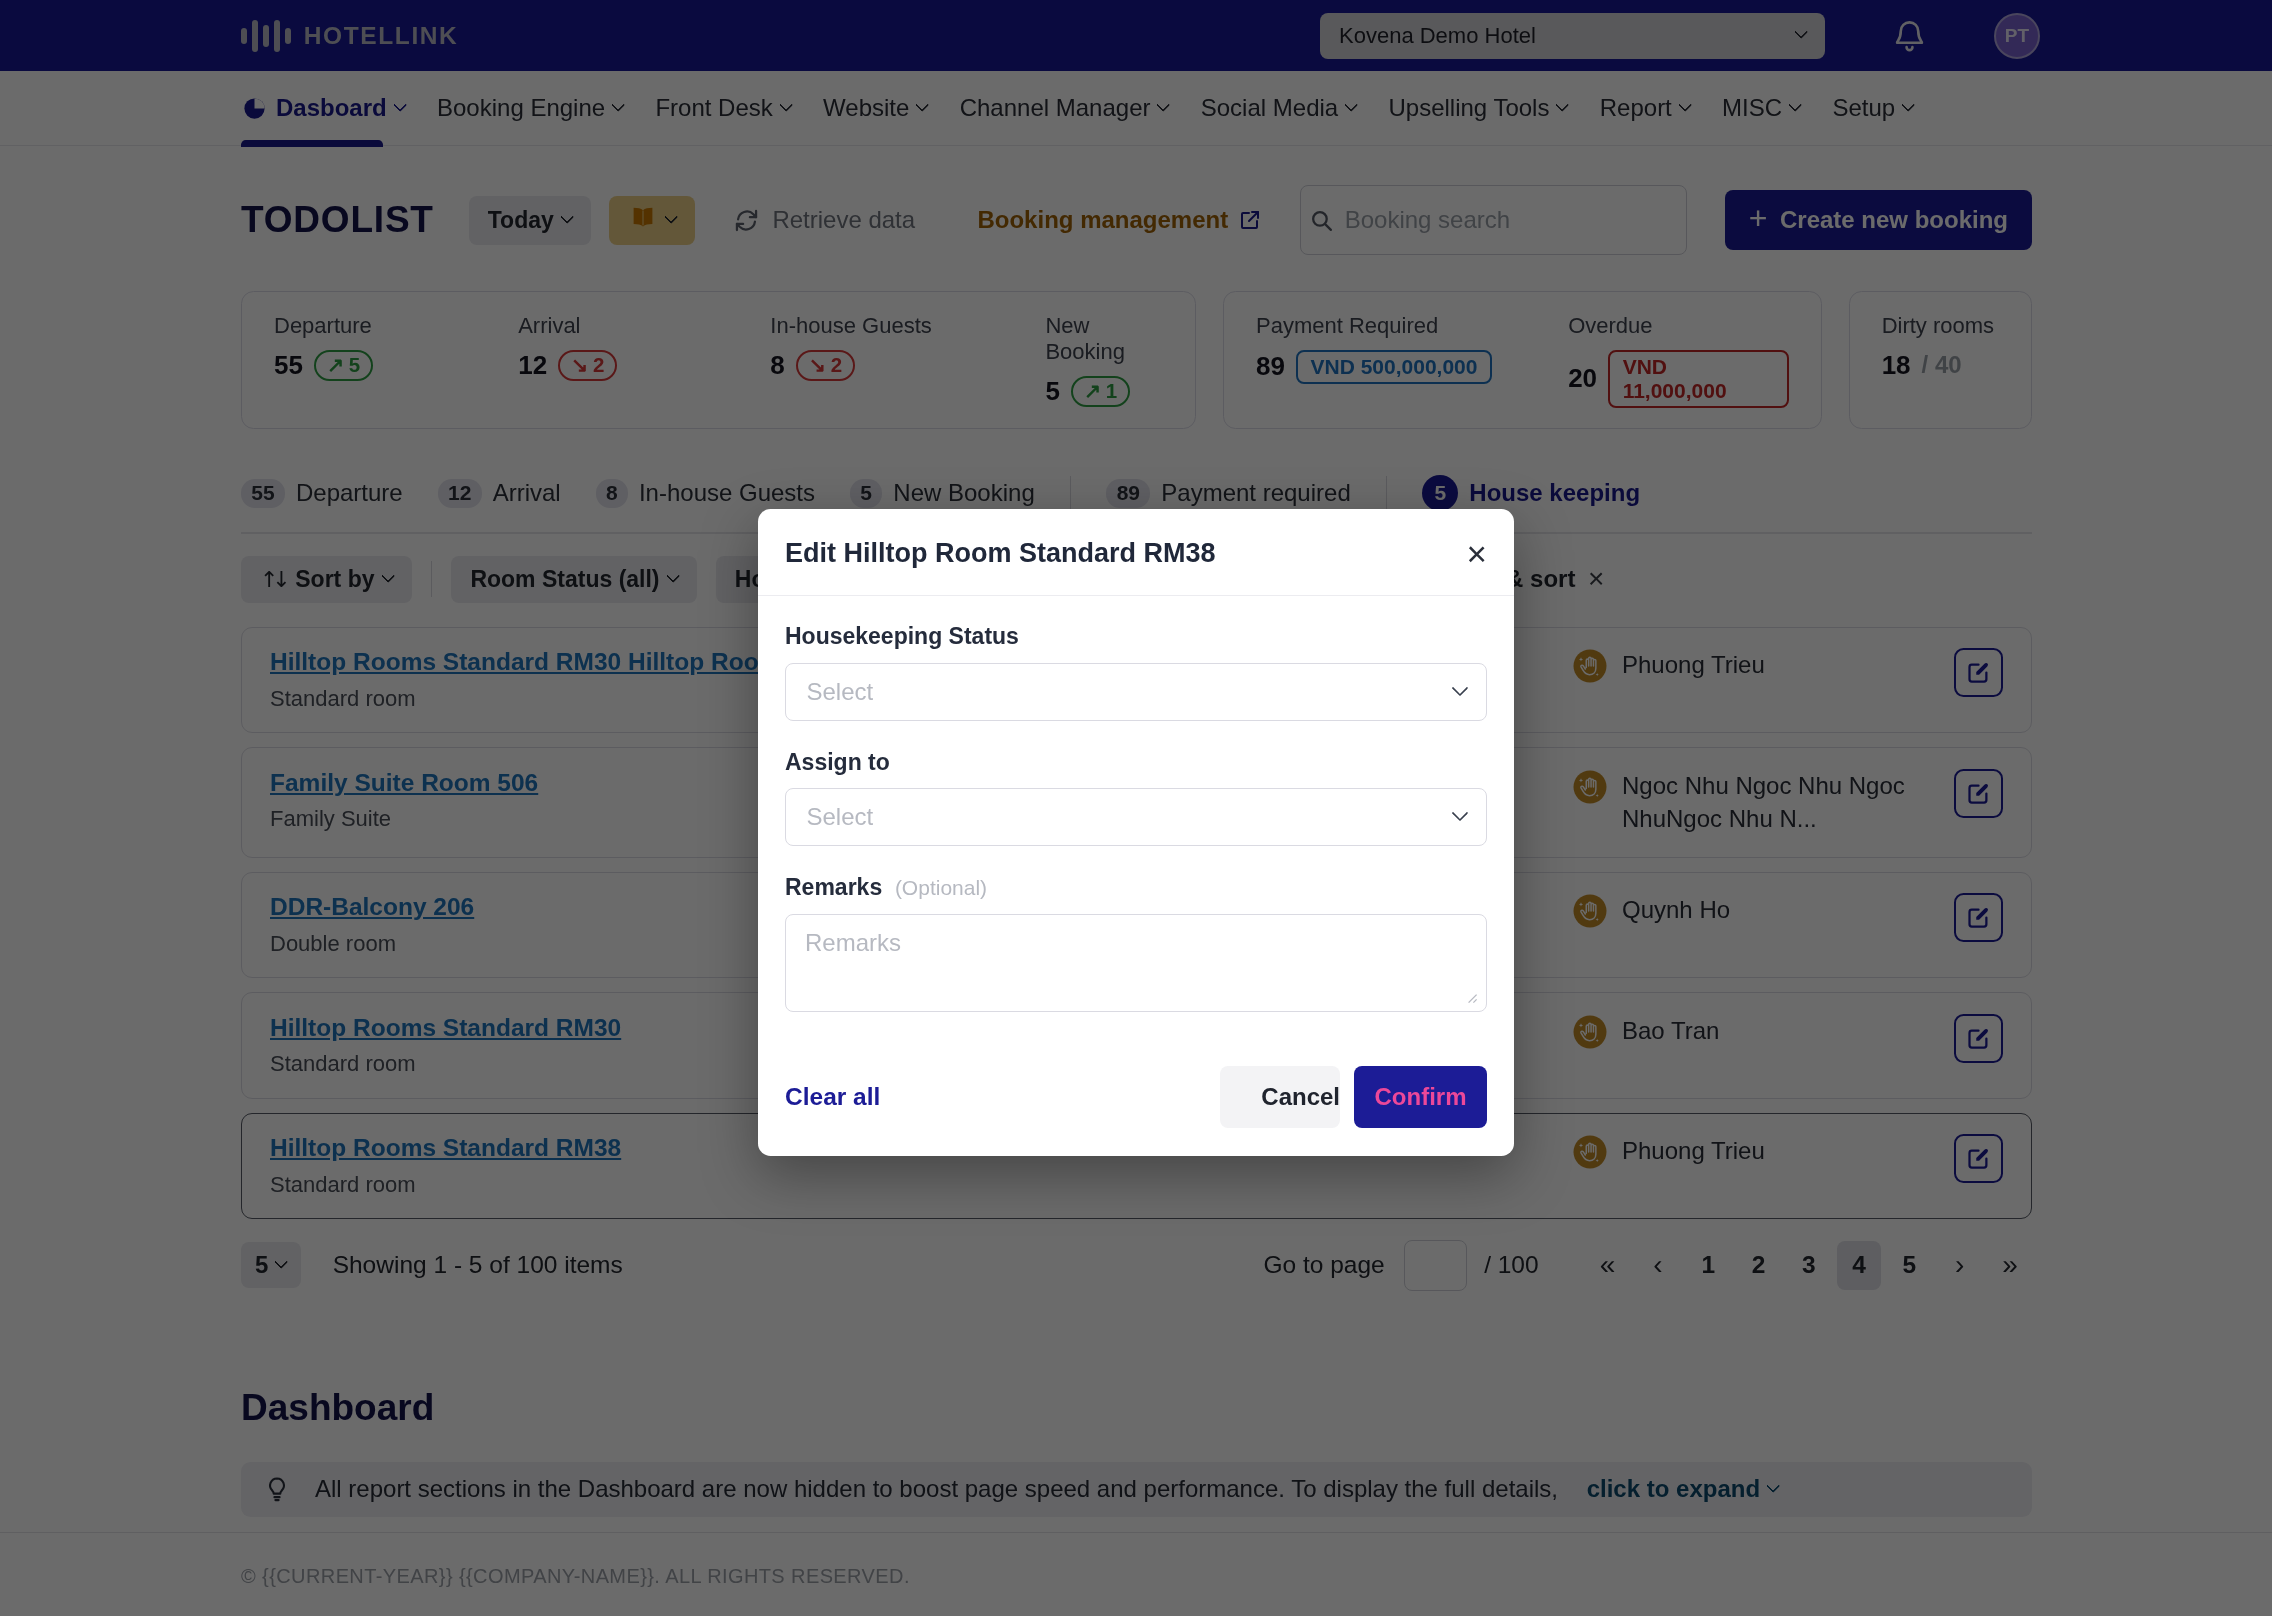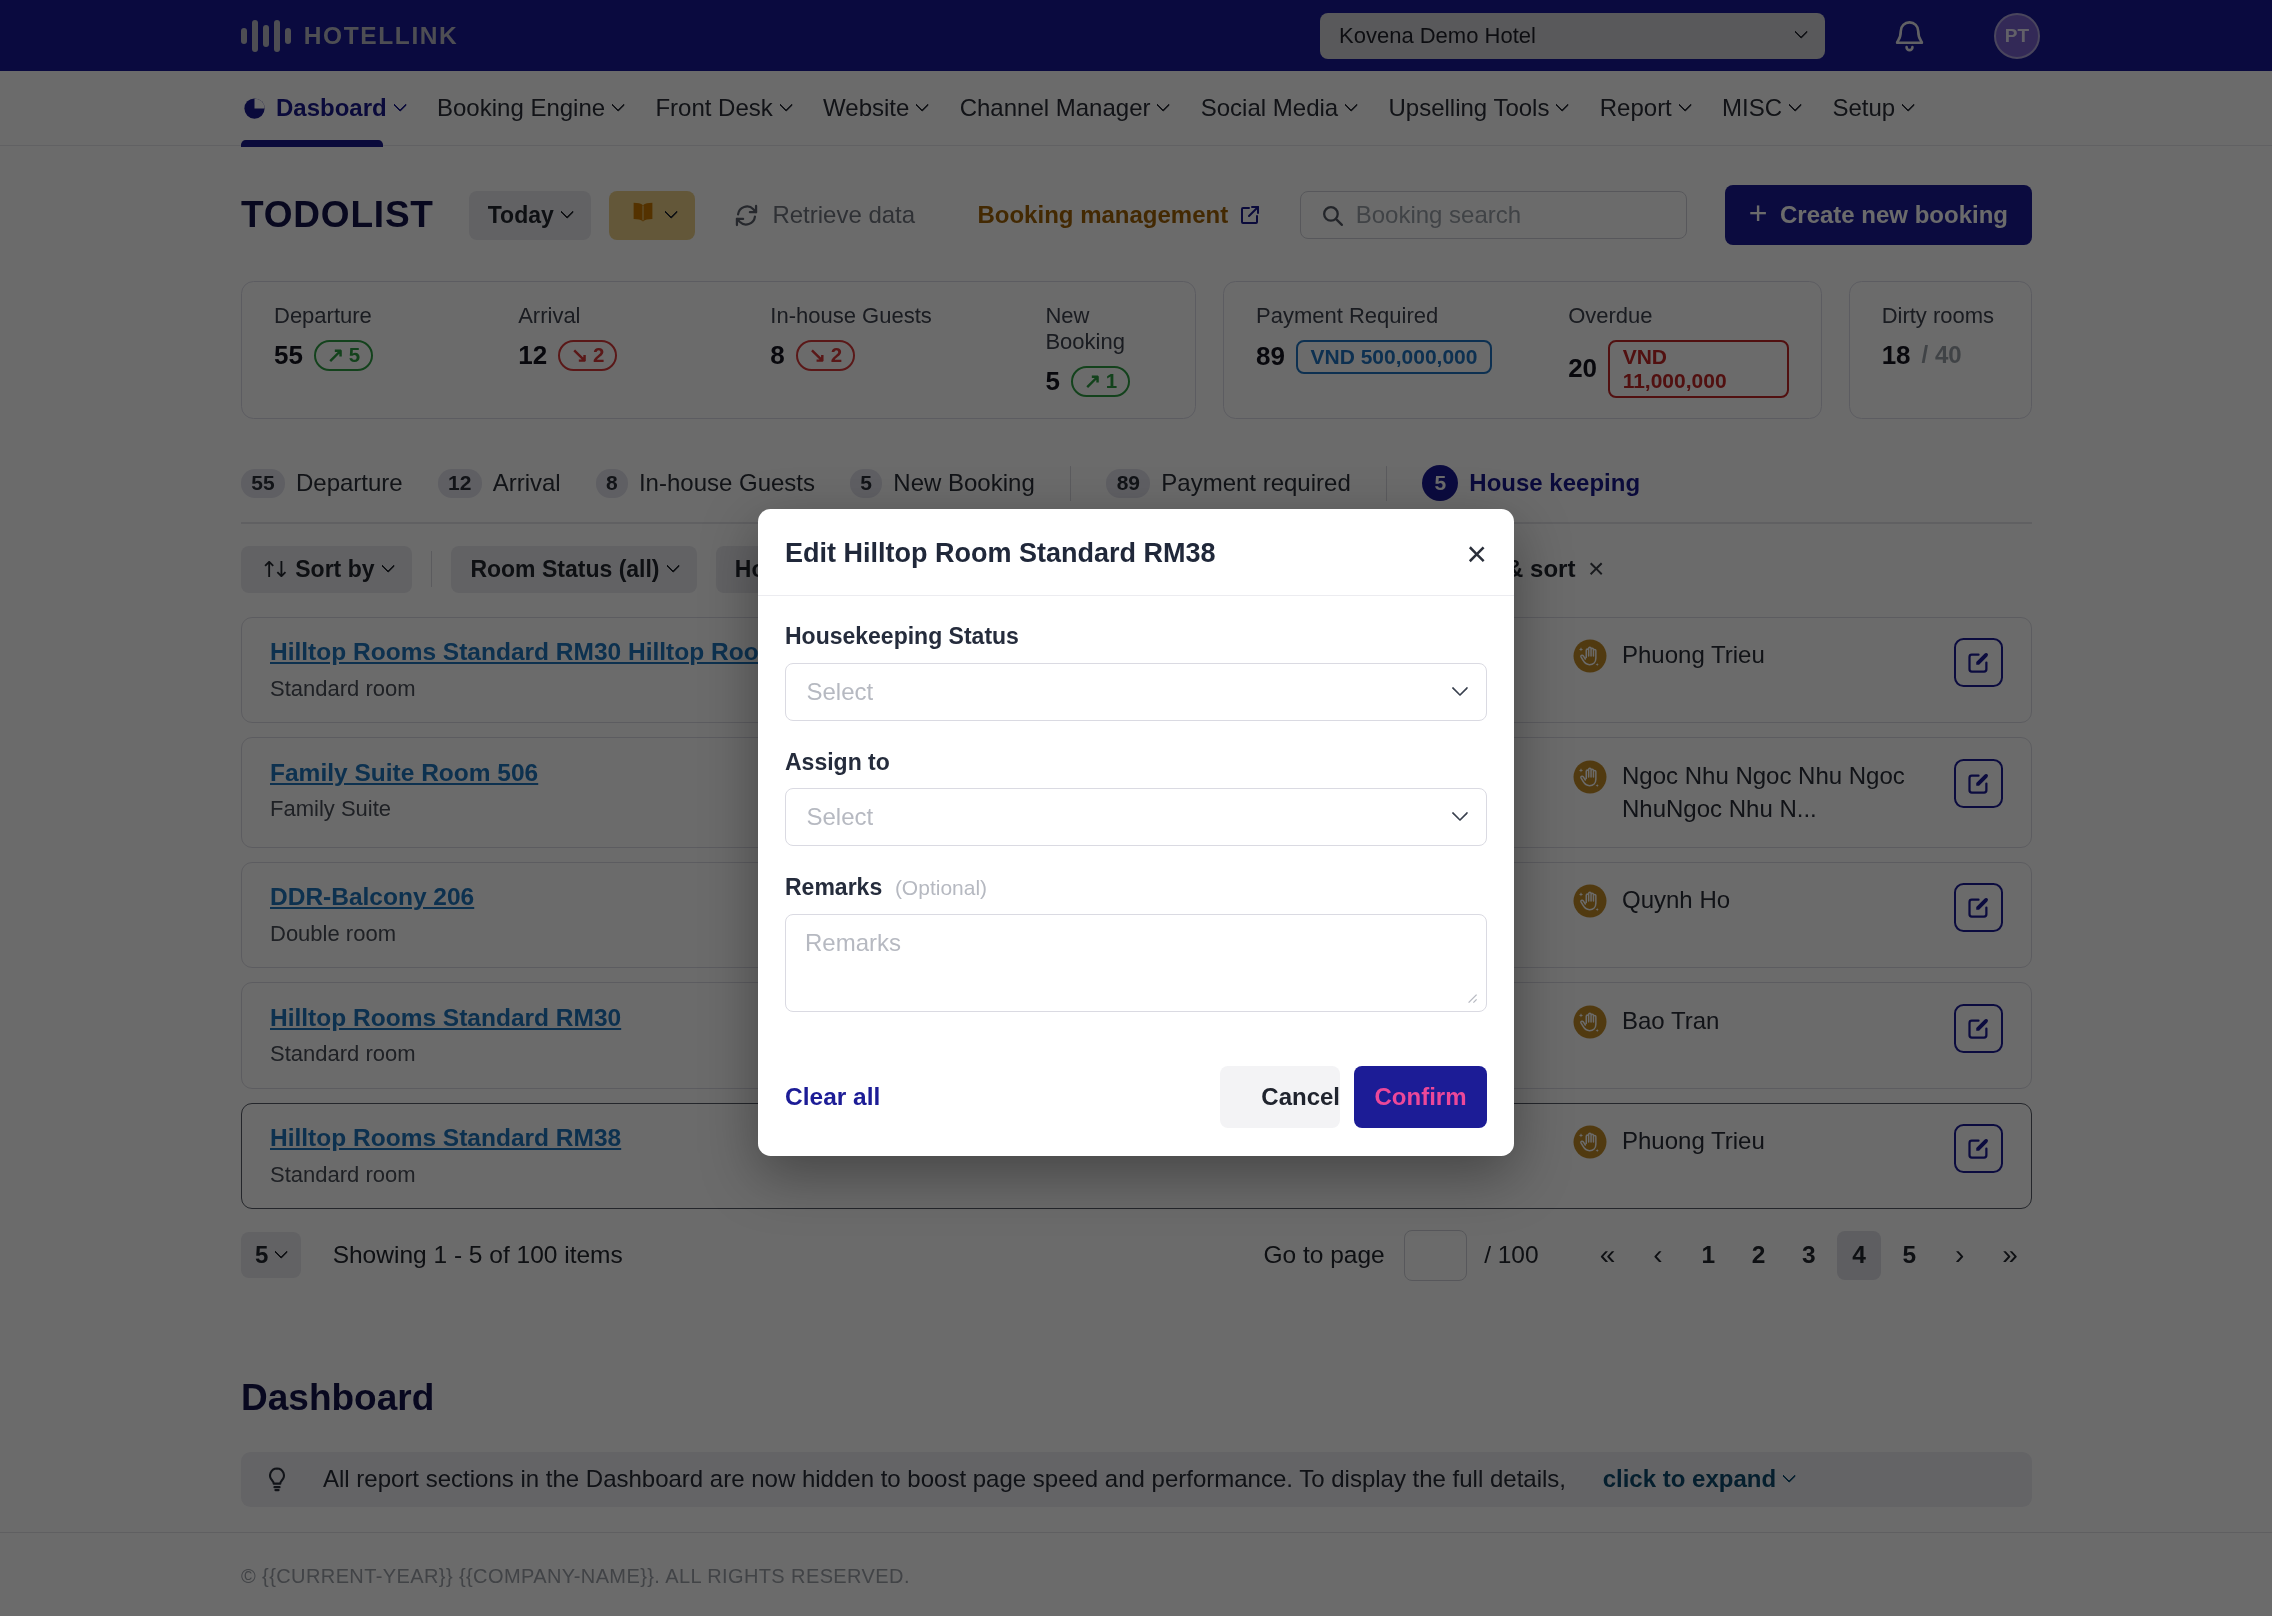--- a/index.html
+++ b/index.html
@@ -37,21 +37,21 @@
   .tl-row { margin-top:39px; display:flex; align-items:center; }
   .tl-title { font-size:37px; font-weight:800; color:#14144b; letter-spacing:0.8px; }
   .chip { display:inline-flex; align-items:center; height:49px; background:#e9e9ee; border-radius:8px; padding:0 19px; font-size:23px; font-weight:600; color:#23262e; cursor:pointer; }
   .chip-today { margin-left:35px; }
   .chip-book { margin-left:17.4px; background:#ecd089; }
   .chip-book svg { width:30px; height:30px; }
   .retrieve { margin-left:38px; display:flex; align-items:center; gap:12.6px; font-size:24px; color:#70757f; cursor:pointer; }
   .retrieve svg { width:27px; height:27px; color:#5c616b; }
   .bm-link { margin-left:auto; display:flex; align-items:center; gap:9.5px; font-size:24px; font-weight:700; color:#a16207; cursor:pointer; }
   .bm-link svg { width:24px; height:24px; }
-  .searchbox { margin-left:38px; width:387px; height:48px; border:1.6px solid #cfd0d8; border-radius:8px; display:flex; align-items:center; padding:0 19px; gap:11px; }
+  .searchbox { margin-left:38px; width:387px; height:70px; border:1.6px solid #cfd0d8; border-radius:8px; display:flex; align-items:center; padding:0 8px; gap:11px; }
   .searchbox svg { width:25px; height:25px; color:#555a64; flex:none; }
   .searchbox input { border:none; outline:none; width:100%; font-size:24px; color:#333; background:transparent; font-family:inherit; }
   .searchbox input::placeholder { color:#9aa0a8; }
   .btn-create { margin-left:38px; height:60px; background:#1c1c96; color:#fff; border:none; border-radius:8px; display:flex; align-items:center; gap:12.6px; padding:0 24px; font-size:24px; font-weight:600; cursor:pointer; font-family:inherit; }
   .btn-create .plus { font-size:32px; font-weight:400; line-height:1; position:relative; top:-1.6px; }
 
   
   .stats { margin-top:36px; display:flex; gap:27px; }
   .card { border:1.6px solid #dcdce8; border-radius:12.6px; padding:20.5px 32px; display:flex; }
   .card1 { width:955px; }
@@ -110,21 +110,21 @@
   .goto-label { font-size:24.5px; color:#23262e; }
   .goto-input { width:63px; height:51px; margin-left:19px; border:1.6px solid #cfd0d8; border-radius:8px; font-size:24px; text-align:center; outline:none; font-family:inherit; }
   .goto-total { margin-left:17.4px; font-size:24.5px; color:#23262e; }
   .pg { display:flex; align-items:center; margin-left:47px; gap:6.3px; }
   .pg span { min-width:44px; height:49px; display:flex; align-items:center; justify-content:center; font-size:24.5px; font-weight:600; color:#23262e; border-radius:8px; cursor:pointer; }
   .pg .nav-g { font-size:28px; font-weight:400; }
   .pg .current { background:#dfe0e6; }
 
   
   .dash-title { margin-top:96px; font-size:37px; font-weight:800; color:#14144b; }
-  .notice { margin-top:33px; height:55px; background:#eeeef3; border-radius:9.5px; display:flex; align-items:center; padding:0 22px; gap:32px; }
+  .notice { margin-top:33px; height:55px; background:#eeeef3; border-radius:9.5px; display:flex; align-items:center; padding:0 22px; gap:24px; }
   .notice svg { width:28px; height:28px; color:#2a2f3a; flex:none; }
   .notice-text { font-size:24px; color:#262b36; }
   .notice-link { font-size:24px; font-weight:700; color:#0c4a6e; margin-left:4.7px; cursor:pointer; display:inline-flex; align-items:center; }
 
   
   .footer { position:absolute; left:0; top:1532px; width:100%; border-top:1.6px solid #e3e3e8; padding:32px 241px 0; }
   .footer-text { font-size:20px; color:#9ba0a8; letter-spacing:0.4px; }
 
   
   .overlay { position:absolute; inset:0; background:rgba(0,0,0,0.58); z-index:50; }

